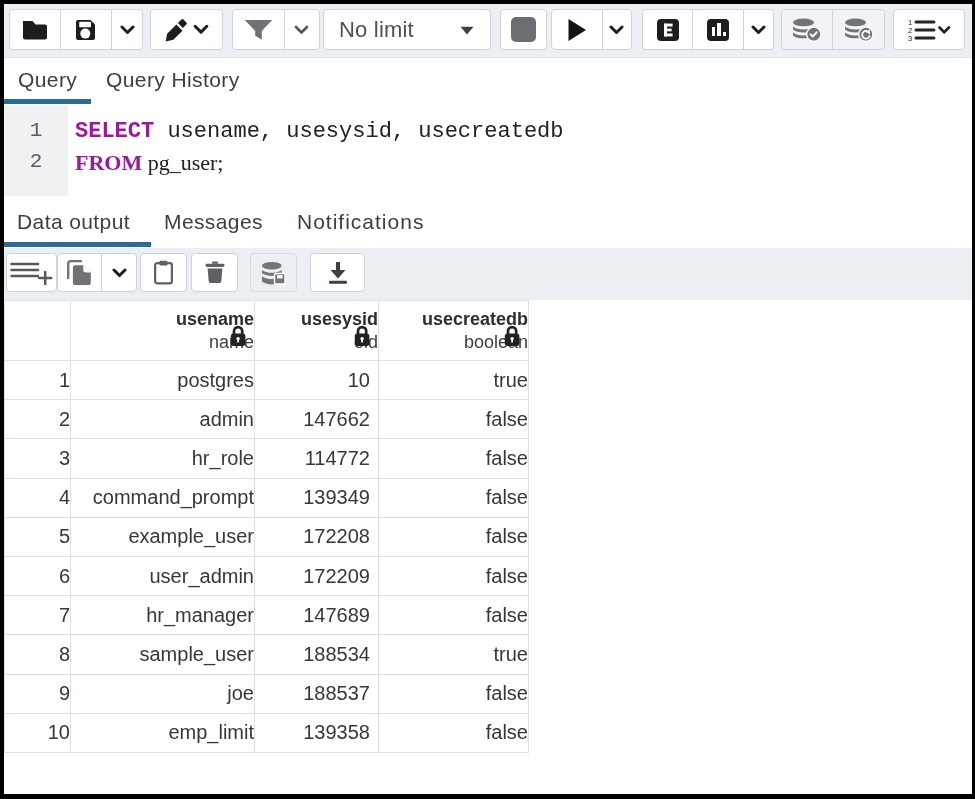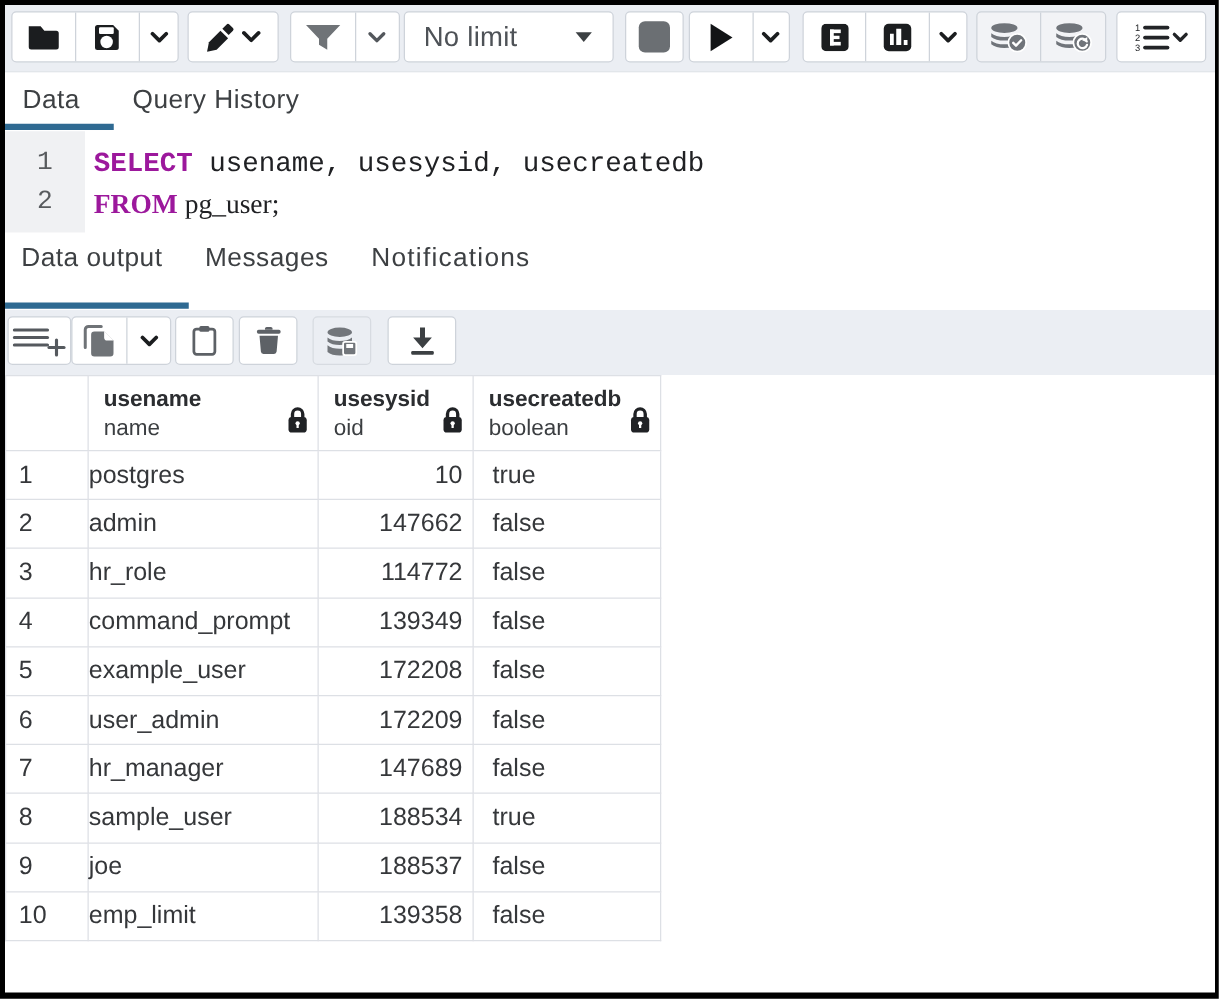--- a/index.html
+++ b/index.html
@@ -21,21 +21,21 @@
 #gutter { position:absolute; left:0; top:0; width:64px; height:91px; background:#f0f1f3; color:#585b5e; font-family:"Liberation Mono",monospace; font-size:21px; }
 .lno { position:absolute; width:50px; text-align:center; left:7px; }
 .codeline { position:absolute; left:71px; font-family:"Liberation Mono",monospace; font-size:22px; color:#202124; white-space:pre; }
 .kw { color:#9c189c; font-weight:bold; }
 
 #tb2 { position:absolute; left:0; top:244px; width:968px; height:53px; background:#ebeef3; border-bottom:1px solid #e0e3e8; }
 #tb2 .grp { top:5px; height:39px; }
 
 #gridarea { position:absolute; left:0; top:296px; width:968px; height:493px; background:#fff; }
 table { border-collapse:collapse; table-layout:fixed; position:absolute; left:0; top:0; }
-td,th { border:1px solid #dde0e5; font-weight:normal; text-align:left; vertical-align:middle; }
+td,th { border:1px solid #dde0e5; font-weight:normal; text-align:right; vertical-align:middle; }
 th { height:60px; position:relative; padding-left:12px; }
 td { height:39.2px; font-size:20px; color:#35373a; }
 td.rn { padding-left:10px; }
 td.c1 { }
 td.c2 { text-align:right; padding-right:8px; }
 td.c3 { padding-left:15px; }
 .h1 { font-weight:bold; font-size:18px; color:#2b2d30; line-height:23px; margin-top:1px;}
 .h2 { font-size:18px; color:#3b3e41; line-height:23px; }
 .lock { position:absolute; right:7px; top:23px; }
 </style>
@@ -174,35 +174,35 @@
               <text x="2" y="14.8">2</text>
               <text x="2" y="22.8">3</text>
             </g>
             <path d="M33.5 9.5 l4.7 4.7 L42.9 9.5" stroke="#222427" stroke-width="2.7" fill="none" stroke-linecap="round" stroke-linejoin="round"></path>
           </svg>
         </div>
     </div>
   </div>
 
   <div class="tabrow" style="top:54px; height:44px;">
-    <div class="tab" style="left:14px;">Data</div>
+    <div class="tab" style="left:14px;">Query</div>
     <div class="tab" style="left:102px;">Query History</div>
   </div>
   <div class="underline" style="left:0; top:95px; width:87px;"></div>
 
   <div id="editor">
     <div id="gutter">
       <div class="lno" style="top:14px;">1</div>
       <div class="lno" style="top:45px;">2</div>
     </div>
     <div class="codeline" style="top:14px;"><span class="kw">SELECT</span> usename, usesysid, usecreatedb</div>
     <div class="codeline" style="top:45px;font-family:Liberation Serif, serif;"><span class="kw">FROM</span> pg_user;</div>
   </div>
 
-  <div class="tabrow" style="top:182px; height:42px;">
+  <div class="tabrow" style="top:197px; height:42px;">
     <div class="tab" style="left:13px;">Data output</div>
     <div class="tab" style="left:293px; letter-spacing:1px;">Notifications</div>
     <div class="tab" style="left:160px;">Messages</div>
   </div>
   <div class="underline" style="left:0; top:238px; width:147px;"></div>
 
   <div id="tb2">
     <div class="grp" style="left:2px; width:51px;">
       <div class="seg" style="width:51px;">
           <svg width="43" height="26" viewBox="0 0 43 26">

